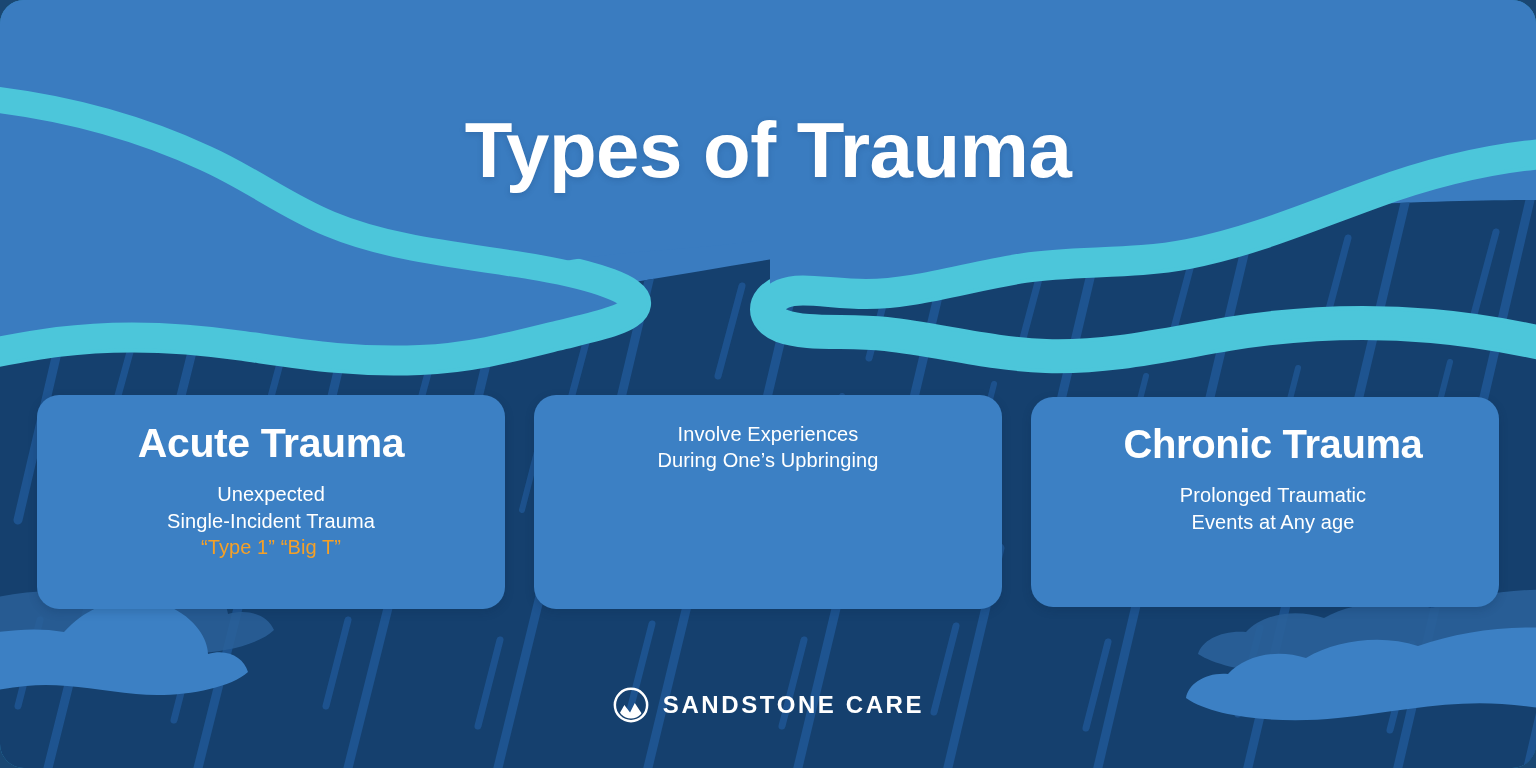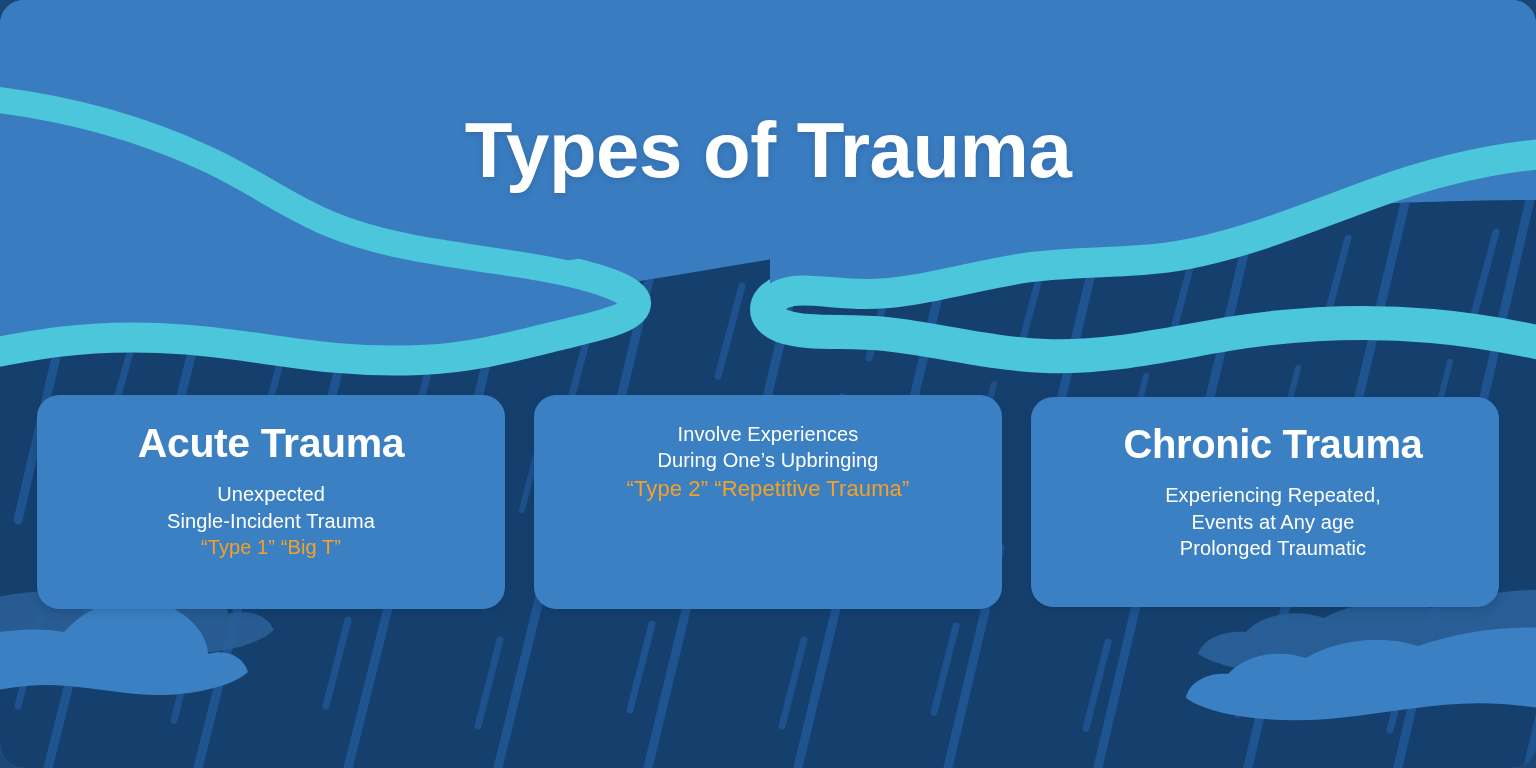--- a/index.html
+++ b/index.html
@@ -323,25 +323,36 @@
     <div class="card c1">
       <div class="card-title">Acute Trauma</div>
       <div class="card-line">Unexpected</div>
       <div class="card-line">Single-Incident Trauma</div>
       <div class="card-line accent">“Type 1” “Big T”</div>
     </div>
 
     <div class="card c2">
       <div class="card-line">Involve Experiences</div>
       <div class="card-line">During One’s Upbringing</div>
-      <div class="card-line accent">“Type 2” “Repetitive Trauma”</div>
     </div>
 
     <div class="card c3">
       <div class="card-title">Chronic Trauma</div>
-      <div class="card-line">Experiencing Repeated,</div>
+      <div class="card-line">Prolonged Traumatic</div>
       <div class="card-line">Events at Any age</div>
-      <div class="card-line">Prolonged Traumatic</div>
     </div>
   </div>
 
+  <div class="logo">
+    <svg class="logo-mark" viewBox="0 0 40 40">
+      <circle cx="20" cy="20" r="17" fill="none" stroke="#ffffff" stroke-width="2.6"></circle>
+      <clipPath id="logoCircleClip">
+          <circle cx="20" cy="20" r="14.2"></circle>
+        </clipPath>
+      <g clip-path="url(#logoCircleClip)">
+        <path d="M4,36 L13,20 L19,28 L24,18 L36,36 Z" fill="#ffffff"></path>
+        <path d="M20,29 L24,21.5 L27,26 Z" fill="#1a4773" opacity="0"></path>
+      </g>
+    </svg>
+    <div class="logo-text">SANDSTONE CARE</div>
+  </div>
 
 </div>
 
 </body></html>

